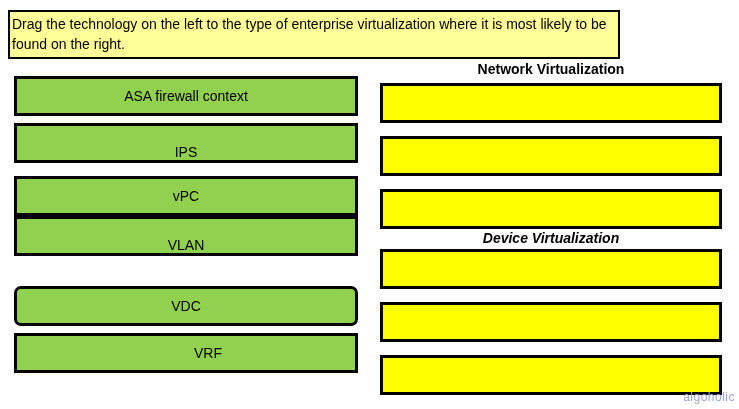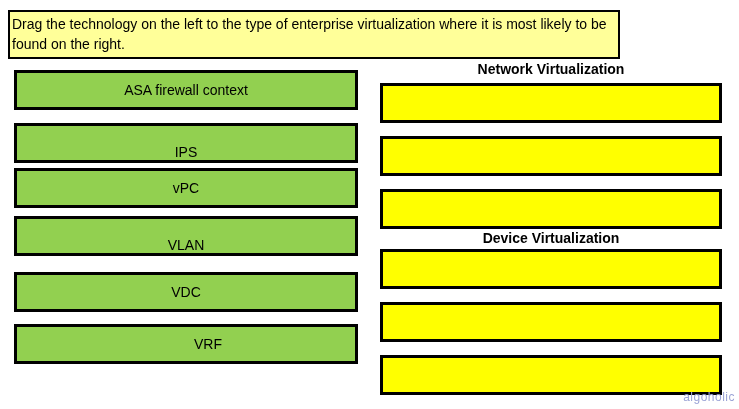--- a/index.html
+++ b/index.html
@@ -37,37 +37,37 @@
     height: 40px;
     box-sizing: border-box;
     background: #92D050;
     border: 3px solid #000000;
     display: flex;
     align-items: center;
     justify-content: center;
     font-size: 14px;
     cursor: move;
   }
-  .src-0 { top: 70px; }
+  .src-0 { top: 76px; }
   .src-1 { top: 123px; align-items: flex-end; }
-  .src-2 { top: 168px; }
+  .src-2 { top: 176px; }
   .src-3 { top: 216px; align-items: flex-end; }
-  .src-4 { top: 272px; }
-  .src-5 { top: 324px; padding-left: 44px; }
+  .src-4 { top: 286px; border-radius: 7px; }
+  .src-5 { top: 333px; padding-left: 44px; }
 
   .group-heading {
     position: absolute;
     left: 380px;
     width: 342px;
     text-align: center;
     font-weight: bold;
     font-size: 14px;
   }
   .hd-network { top: 61px; }
-  .hd-device  { top: 230px; }
+  .hd-device  { top: 230px; font-style: italic; }
 
   .drop-slot {
     position: absolute;
     left: 380px;
     width: 342px;
     height: 40px;
     box-sizing: border-box;
     background: #FFFF00;
     border: 3px solid #000000;
   }

